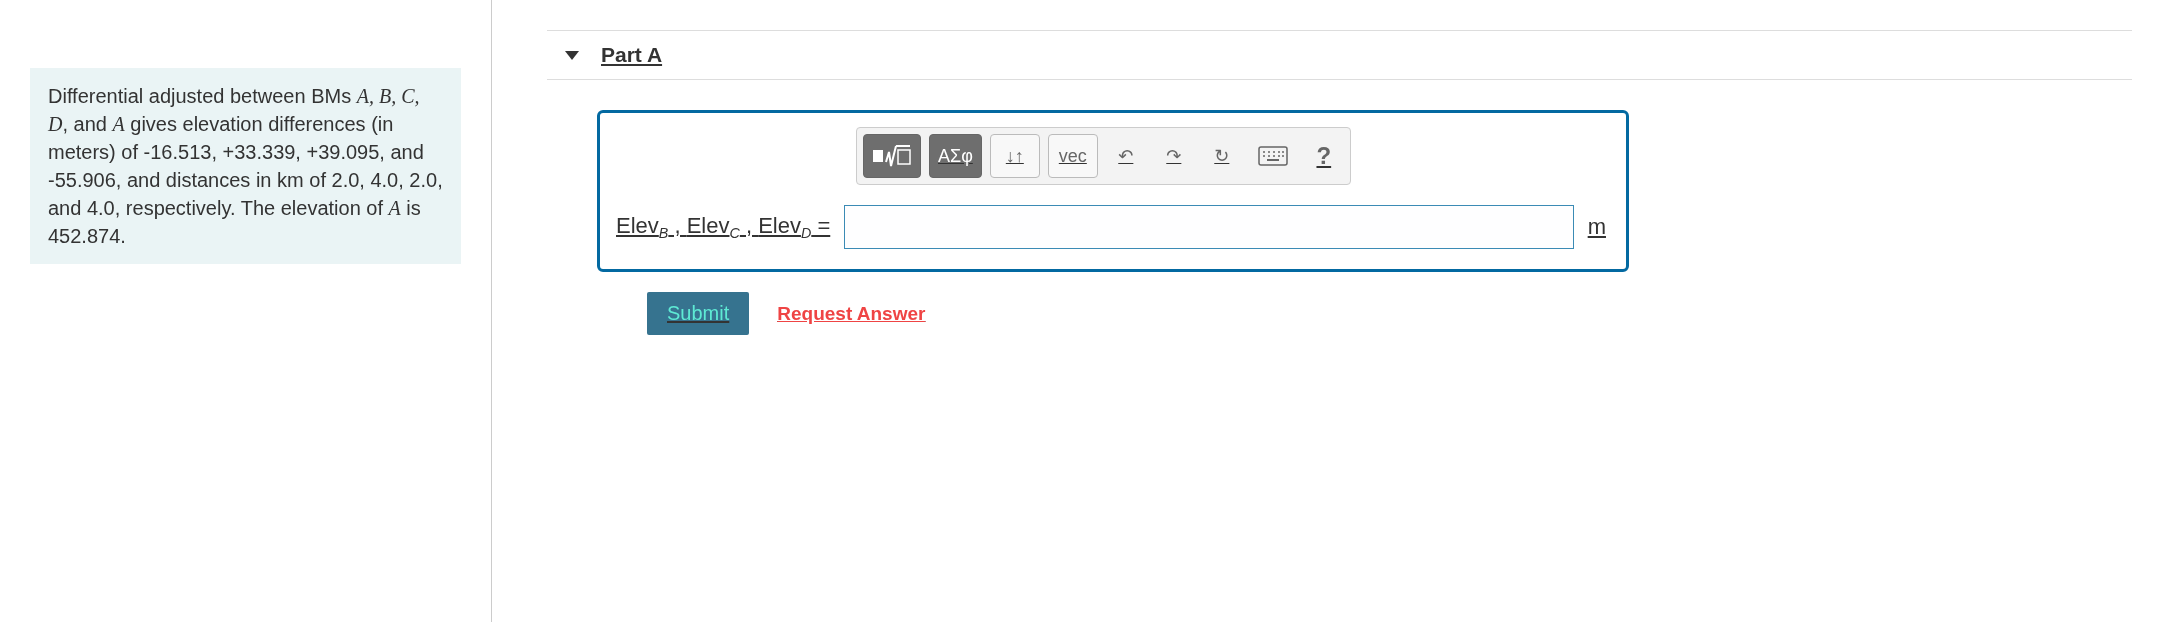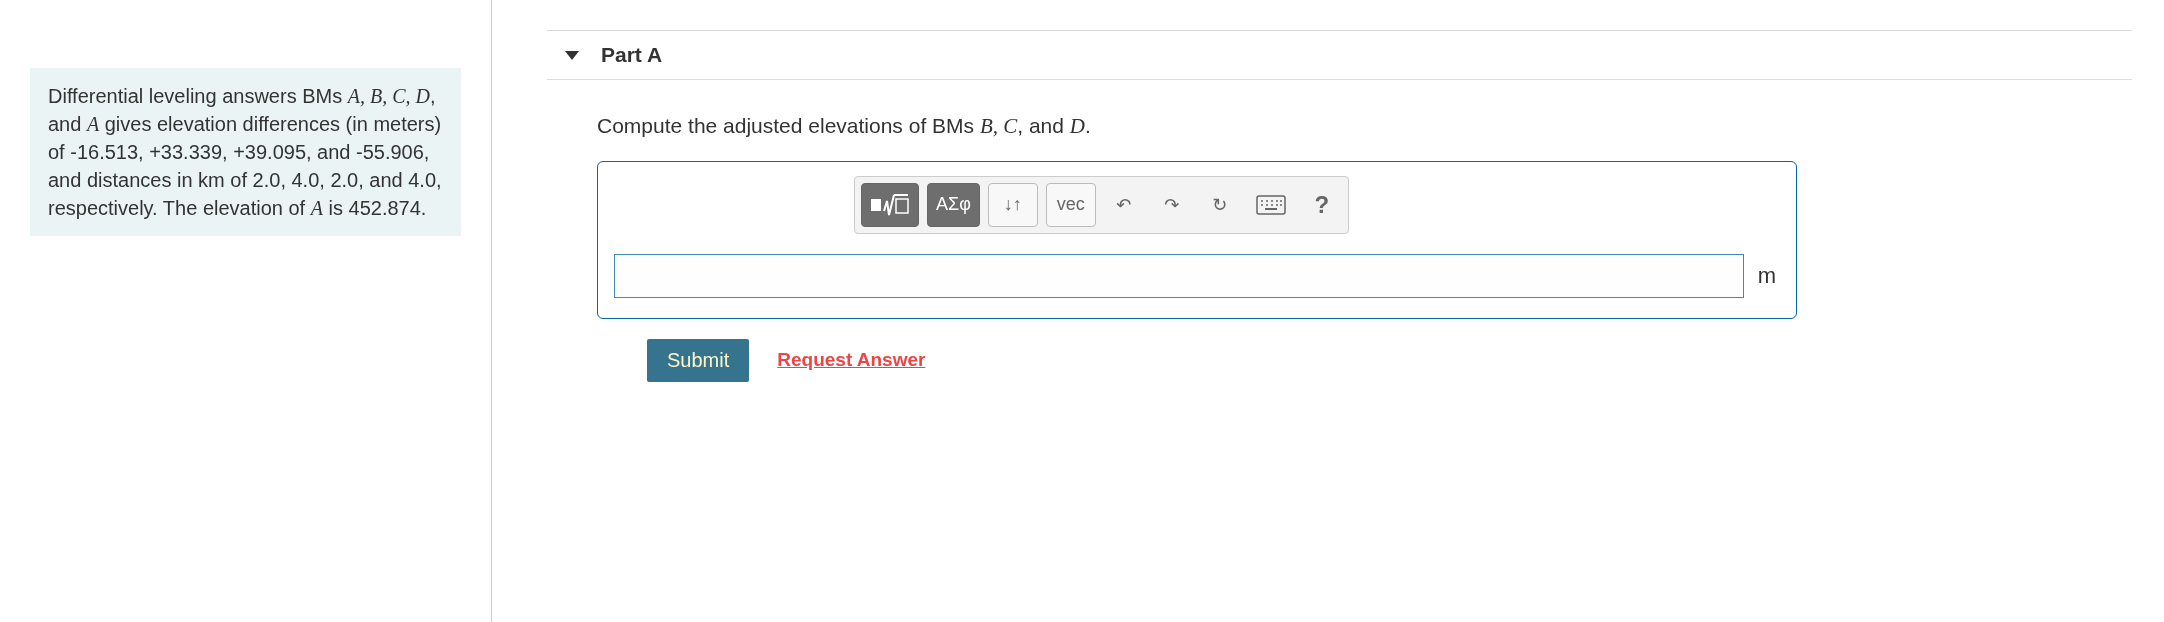--- a/index.html
+++ b/index.html
@@ -25,20 +25,21 @@
     background: #eaf4f5;
     margin: 68px 30px 30px 30px;
     padding: 14px 18px;
     color: #333;
     font-size: 20px;
     line-height: 1.4;
   }
   .right-col {
     flex: 1;
     padding: 30px 32px 0 55px;
+    text-decoration: underline;
   }
   .part-header {
     border-top: 1px solid #ddd;
     border-bottom: 1px solid #ddd;
     padding: 12px 10px;
     display: flex;
     align-items: center;
   }
   .part-header .caret {
     width: 0; height: 0;
@@ -46,24 +47,24 @@
     border-right: 7px solid transparent;
     border-top: 9px solid #333;
     margin-right: 22px;
     margin-left: 8px;
   }
   .part-title { font-weight: bold; font-size: 21px; }
   .part-body { padding: 30px 0 0 50px; }
   .question-text { font-size: 21px; line-height: 1.5; margin-bottom: 18px; }
   .instruction { font-weight: bold; font-size: 20px; margin-bottom: 24px; }
   .answer-area {
-    border: 1px solid #0369a1;
+    border: 3px solid #0369a1;
     border-radius: 6px;
     padding: 14px 16px 20px 16px;
-    width: 1200px;
+    width: 1032px;
   }
   .toolbar {
     display: flex;
     align-items: center;
     justify-content: flex-start;
     background: #f3f3f3;
     border: 1px solid #ccc;
     border-radius: 4px;
     padding: 6px;
     gap: 8px;
@@ -112,21 +113,21 @@
     border: 1px solid #3b8bb5;
     background: #fefeff;
     font-size: 20px;
     padding: 4px 8px;
     outline: none;
   }
   .unit-label { font-size: 22px; padding-right: 4px; }
   .button-row { margin-top: 20px; margin-left: 50px; display: flex; align-items: center; gap: 28px; }
   .submit-btn {
     background: #36738f;
-    color: #fef9c3;
+    color: #5eead4;
     border: none;
     padding: 10px 20px;
     font-size: 20px;
     border-radius: 2px;
     cursor: pointer;
   }
   .request-answer {
     color: #ef4444;
     font-weight: bold;
     text-decoration: underline;
@@ -136,35 +137,32 @@
   .math-it { font-style: italic; font-family: Georgia, "Times New Roman", serif; margin-top: 35px; }
   sub { font-size: 0.65em; font-style: italic; vertical-align: sub; }
 </style>
 </head>
 <body>
 
 <div class="container">
 
   <div class="left-col">
     <div class="problem-box">
-      <span>Differential leveling answers BMs </span><span class="math-it">A, B, C, D</span><span>, and </span><span class="math-it">A</span><span> gives elevation differences (in meters) of -16.513, +33.339, +39.095, and -55.906, and distances in </span><span>km</span><span> of 2.0, 4.0, 2.0, and 4.0, respectively. The elevation of </span><span class="math-it">A</span><span> is 452.874.</span>
+      <span>Differential adjusted between BMs </span><span class="math-it">A, B, C, D</span><span>, and </span><span class="math-it">A</span><span> gives elevation differences (in meters) of -16.513, +33.339, +39.095, and -55.906, and distances in </span><span>km</span><span> of 2.0, 4.0, 2.0, and 4.0, respectively. The elevation of </span><span class="math-it">A</span><span> is 452.874.</span>
     </div>
   </div>
 
   <div class="right-col">
 
     <div class="part-header">
       <div class="caret"></div>
       <span class="part-title">Part A</span>
     </div>
 
     <div class="part-body">
-      <div class="question-text">
-        <span>Compute the adjusted elevations of BMs </span><span class="math-it">B, C</span><span>, and </span><span class="math-it">D</span><span>.</span>
-      </div>
 
       <div class="answer-area">
         <div class="toolbar">
           <button class="tbtn">
             <svg width="40" height="28" viewBox="0 0 40 28">
               <rect x="1" y="8" width="10" height="12" fill="#fff" stroke="none"></rect>
               <path d="M14 20 L17 10 L19 24 L24 4" stroke="#fff" stroke-width="2" fill="none"></path>
               <line x1="24" y1="4" x2="38" y2="4" stroke="#fff" stroke-width="2"></line>
               <rect x="26" y="8" width="12" height="14" fill="none" stroke="#fff" stroke-width="1.5"></rect>
             </svg>
@@ -188,20 +186,23 @@
                 <circle cx="16" cy="10" r="1" fill="#666"></circle>
                 <circle cx="21" cy="10" r="1" fill="#666"></circle>
                 <circle cx="25" cy="10" r="1" fill="#666"></circle>
               <rect x="9" y="13" width="12" height="2" fill="#666"></rect>
             </svg>
           </button>
           <button class="tbtn ghost" style="font-size:24px;font-weight:bold">?</button>
         </div>
 
         <div class="input-row">
+          <span class="var-label">
+            <span>Elev</span><sub>B</sub> , <span>Elev</span><sub>C</sub> , <span>Elev</span><sub>D</sub><span> = </span>
+          </span>
           <input type="text" class="answer-input" value="" style="">
           <span class="unit-label">m</span>
         </div>
       </div>
 
       <div class="button-row">
         <button class="submit-btn">Submit</button>
         <a class="request-answer">Request Answer</a>
       </div>
 

